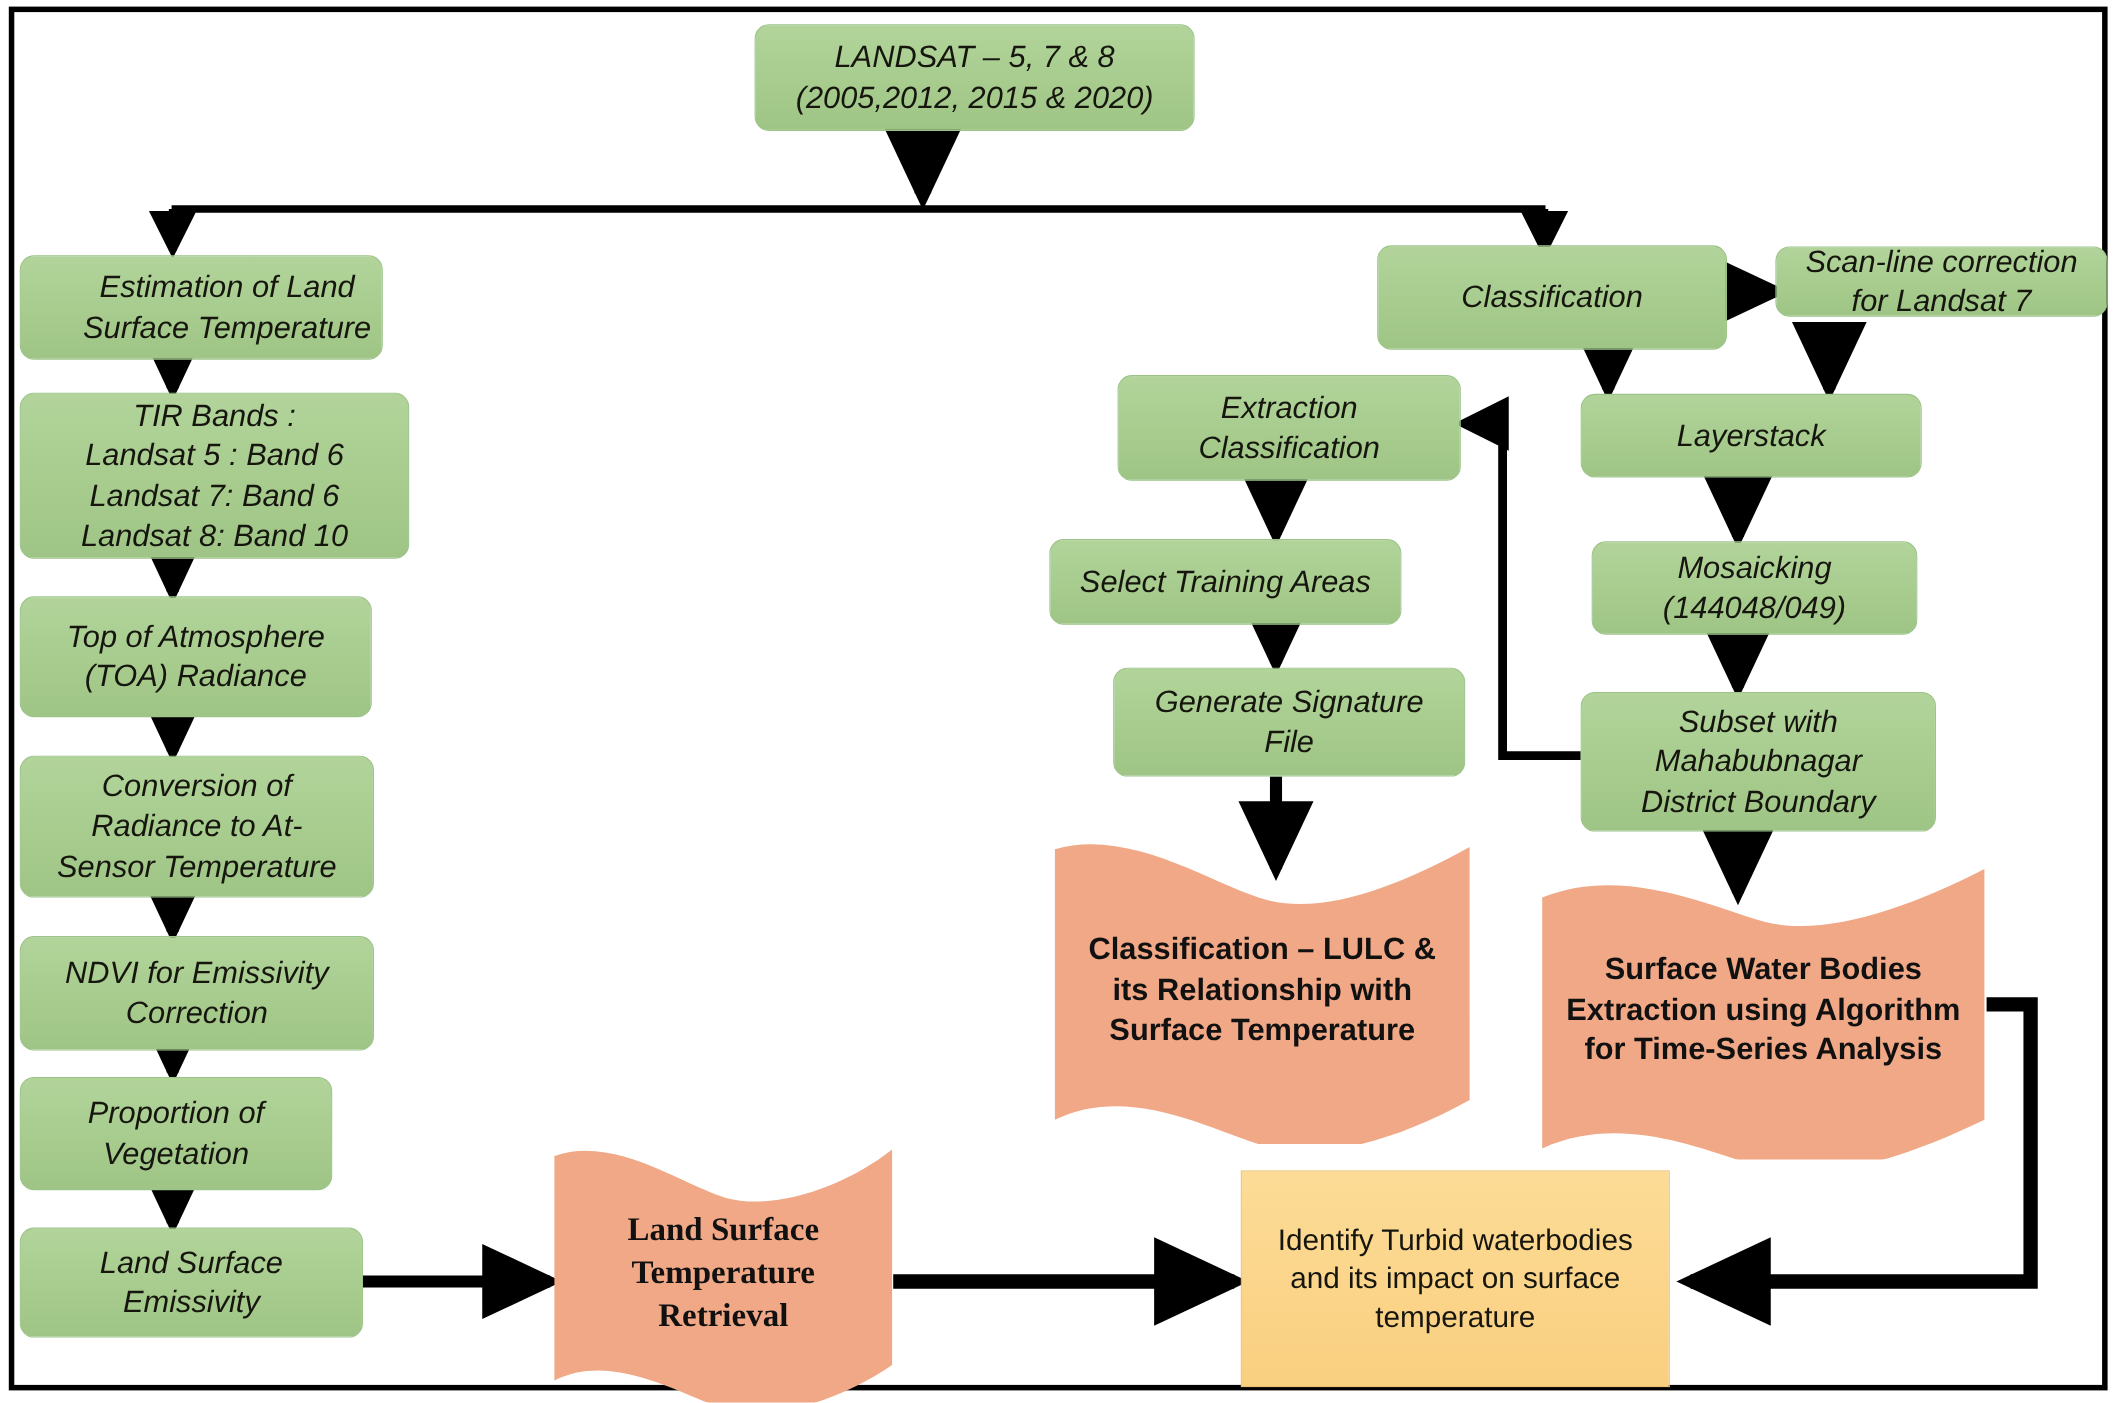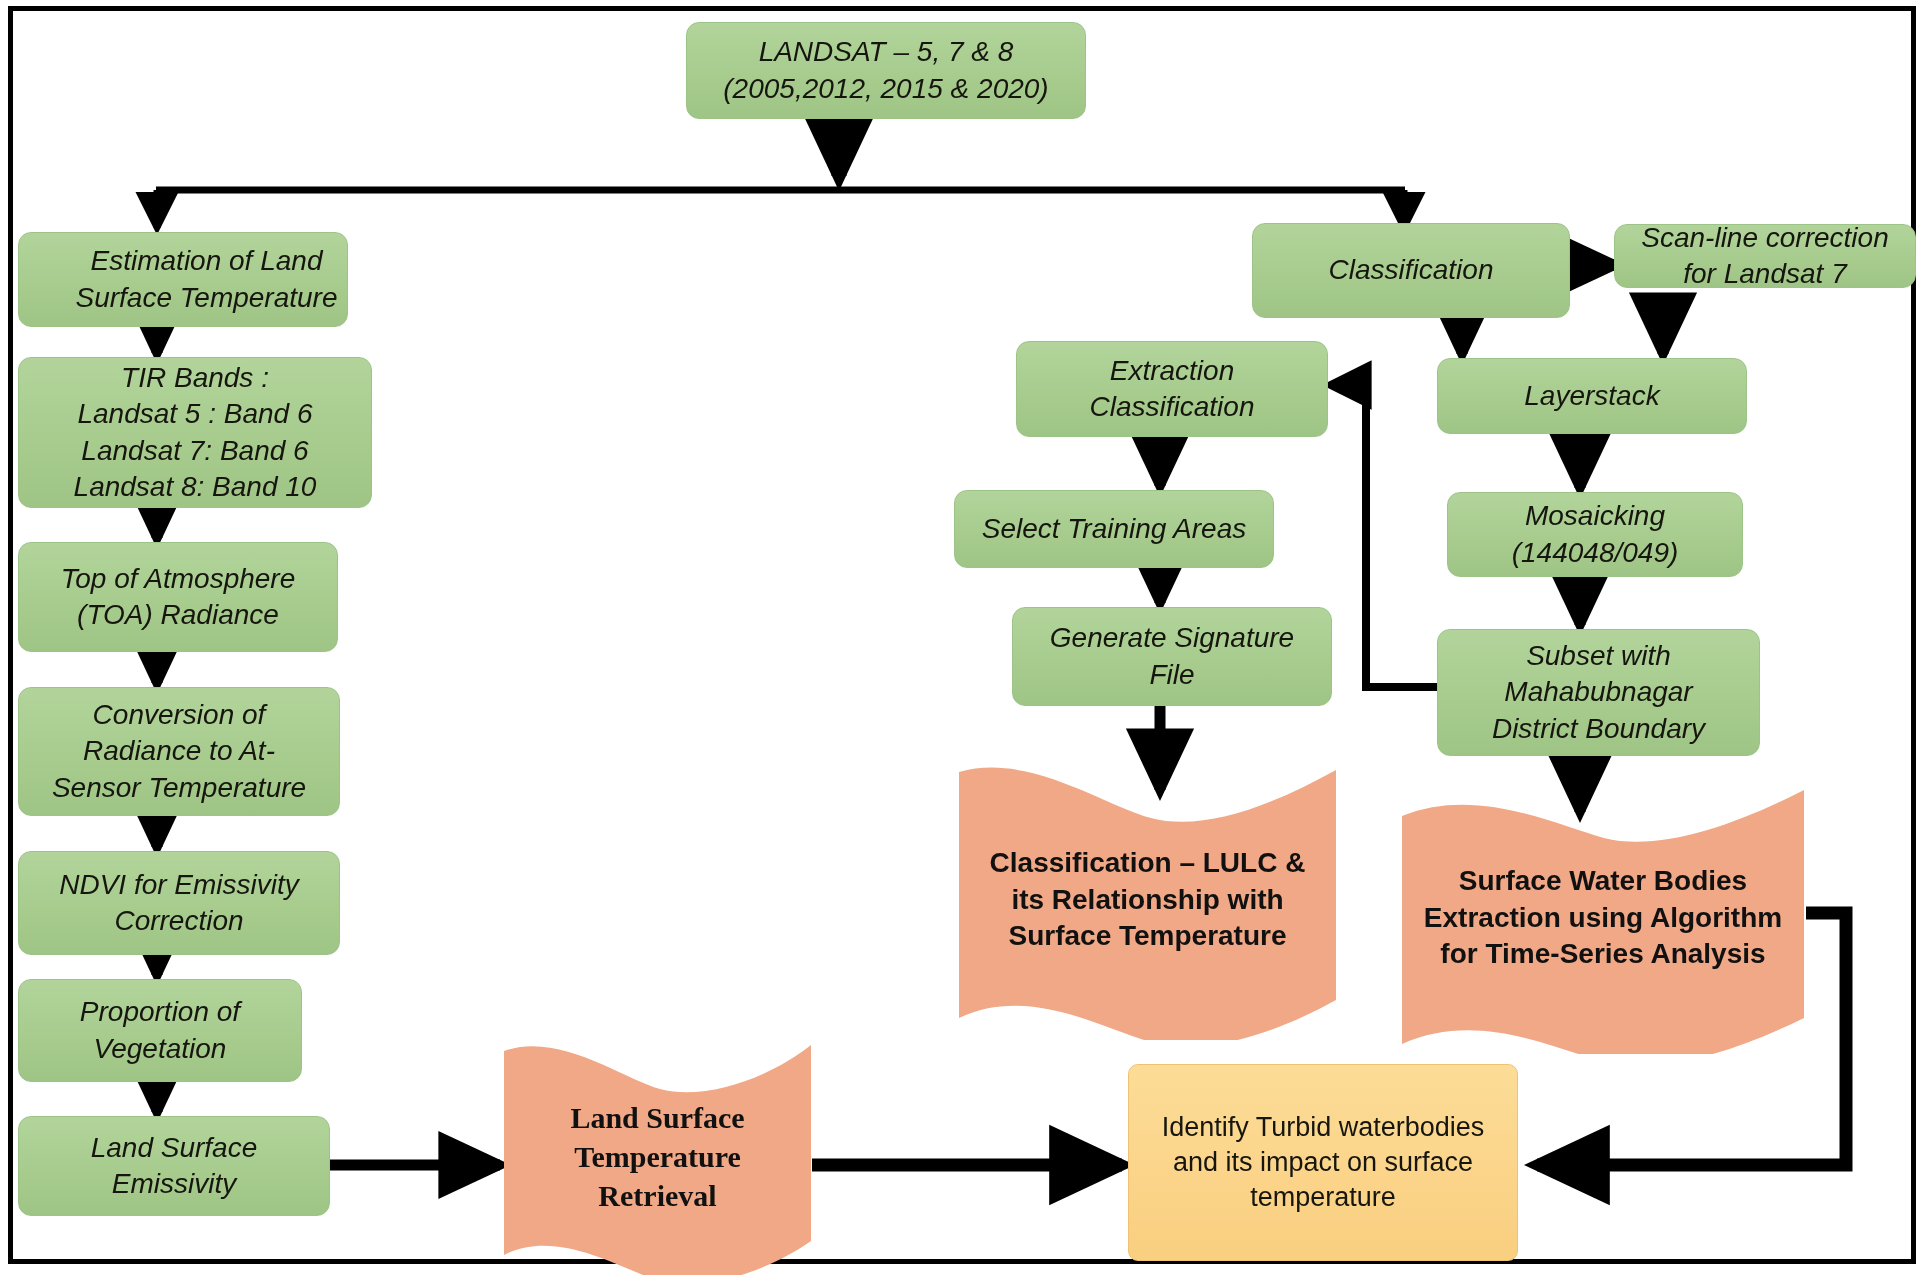--- a/index.html
+++ b/index.html
@@ -14,21 +14,21 @@
     border:5px solid #000;box-sizing:border-box;background:#fff;
   }
 
   
   #wires{position:absolute;left:0;top:0;width:1930px;height:1275px;z-index:1;}
 
   
   .node{
     position:absolute;z-index:3;box-sizing:border-box;
     display:flex;align-items:center;justify-content:center;
-    text-align:center;color:#16160f;line-height:1.24;border-radius:10px;
+    text-align:center;color:#16160f;line-height:1.24;
   }
   .green{
     background:linear-gradient(180deg,#b2d49b 0%,#a7cc8e 55%,#9ec486 100%);
     border:1px solid #9cc489;border-radius:13px;
     font-size:28px;
     font-style:italic;
   }
   .green .txt{padding:2px 8px;}
 
   .yellow{

